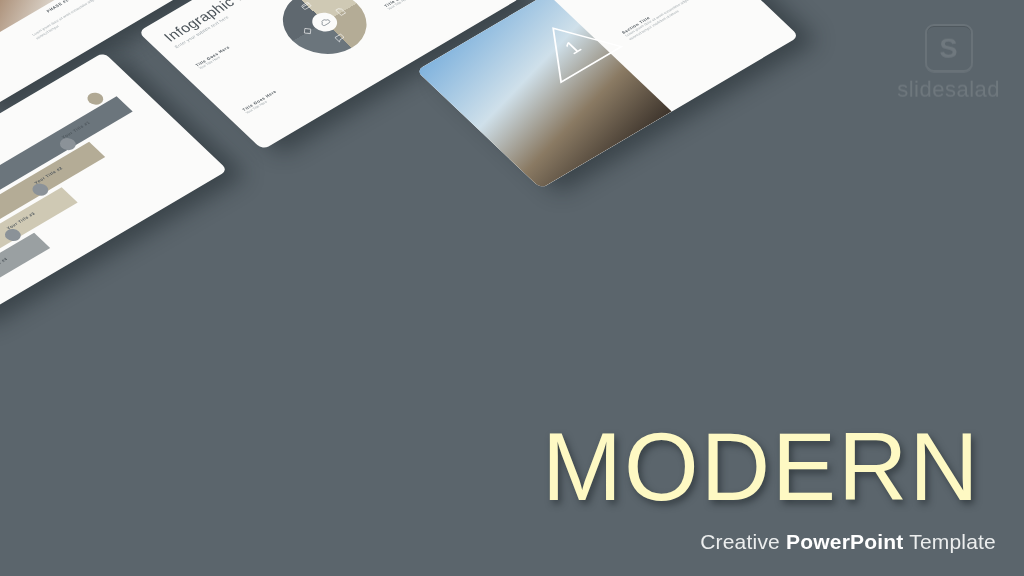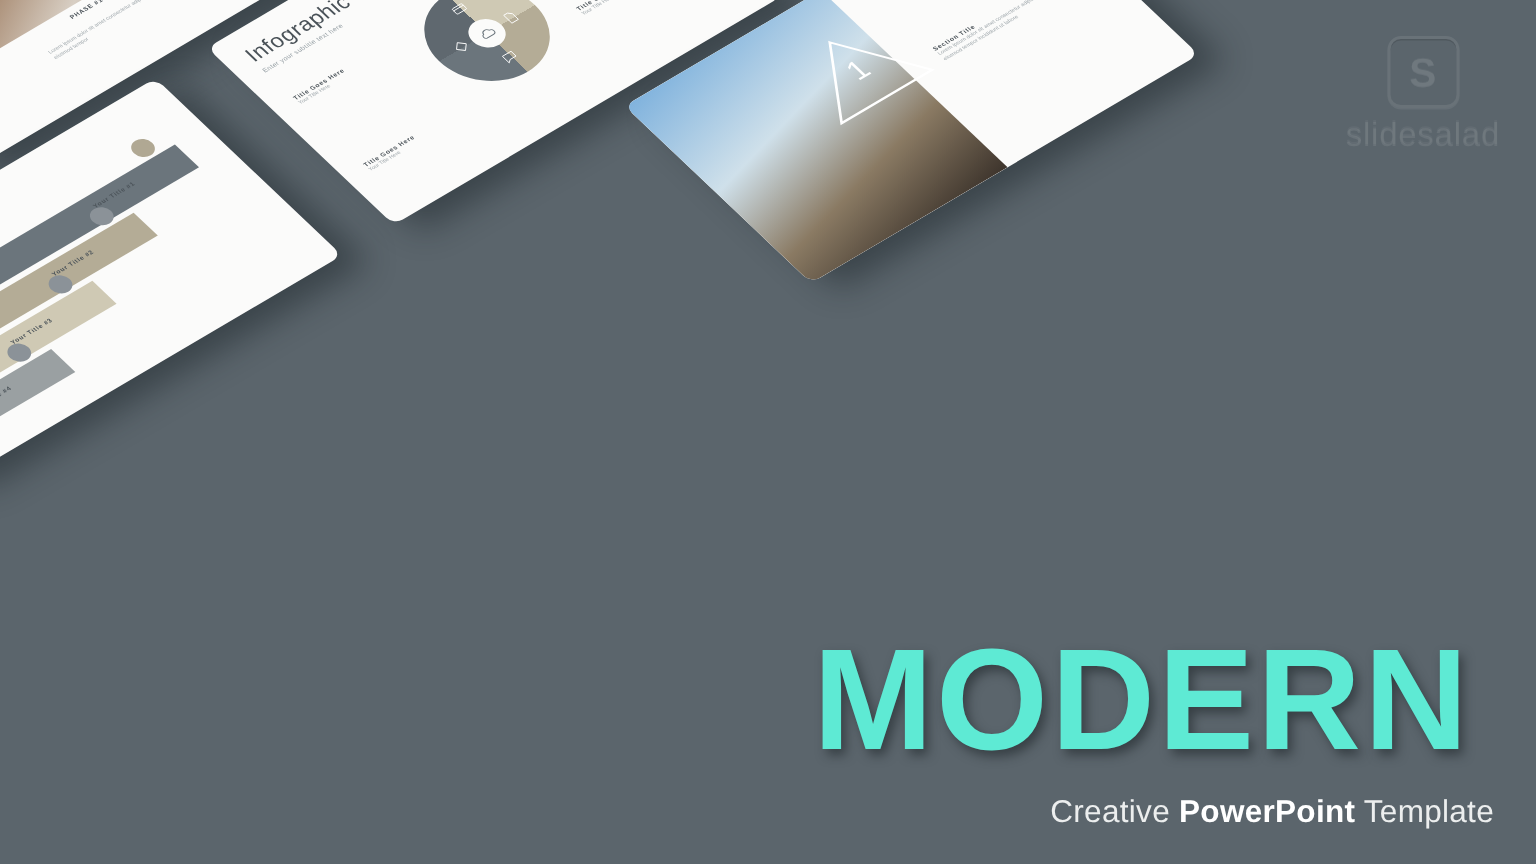--- a/index.html
+++ b/index.html
@@ -40,21 +40,21 @@
   .photo2{
     background:linear-gradient(150deg,#6f4f3d 0%,#9c7a5e 30%,#d8cfc4 58%,#4f3c31 100%);
   }
   .photo4{
     background:linear-gradient(165deg,#7fb2dd 0%,#cfe0ea 40%,#8a7a63 70%,#3d342c 100%);
   }
 
   
   #brand{position:absolute;right:28px;bottom:22px;text-align:right;width:470px;}
   #bigword{
-    font-size:96px;font-weight:bold;color:#5eead4;letter-spacing:2px;
+    font-size:96px;font-weight:normal;color:#fef9c3;letter-spacing:2px;
     line-height:.96; margin:16px;
     text-shadow:3px 4px 7px rgba(25,32,37,.55);
   }
   .tagline{font-size:21px;color:#eceeee;margin-top:17px;letter-spacing:.2px;}
   .tagline b{font-weight:bold;color:#ffffff;}
 
   
   #logo{position:absolute;right:24px;top:24px;text-align:center;opacity:1;}
   #logomark{
     width:44px;height:44px;margin:0 auto 4px auto;

